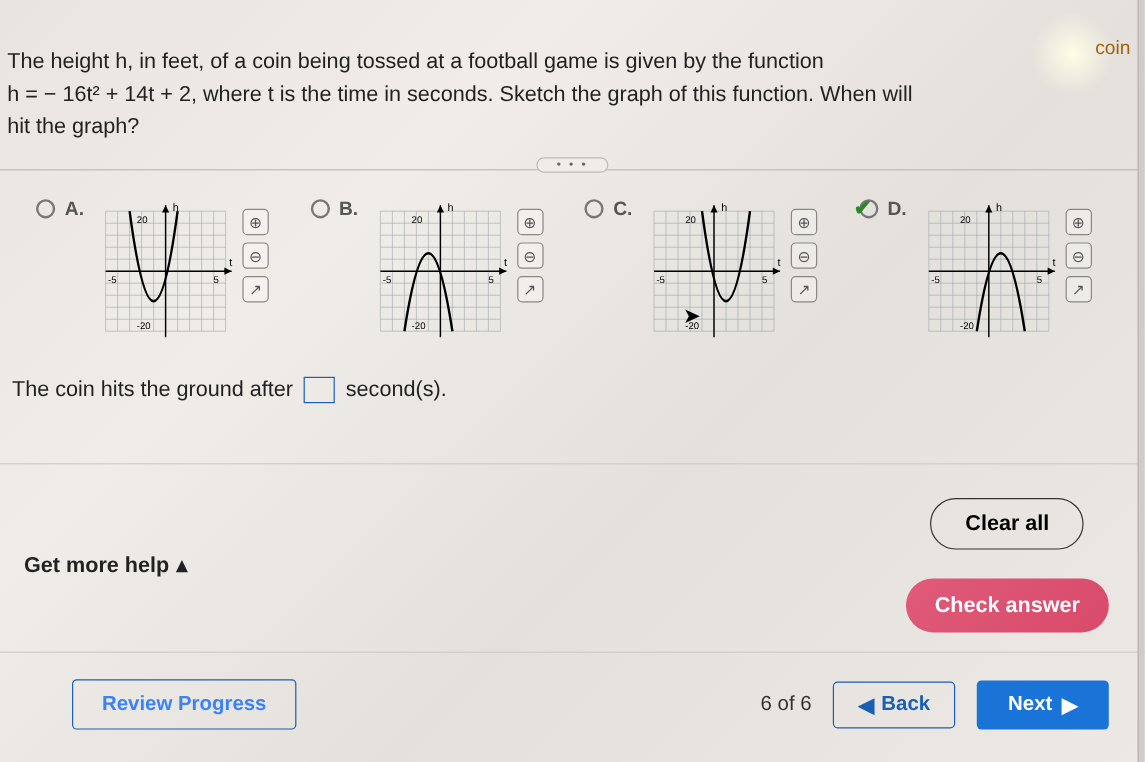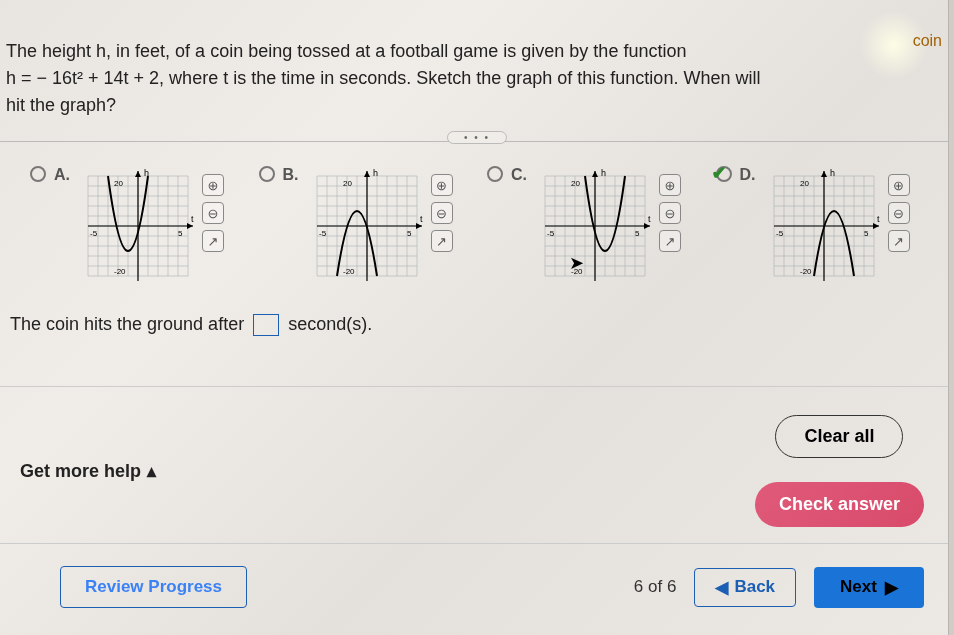--- a/index.html
+++ b/index.html
@@ -196,21 +196,21 @@
     font-size: 17px;
     font-weight: bold;
     border-radius: 4px;
     cursor: pointer;
     display: flex;
     align-items: center;
     gap: 6px;
   }
   .next-btn {
     background: #1a73d6;
-    color: #000000;
+    color: #ffffff;
     border: none;
     padding: 10px 26px;
     font-size: 17px;
     font-weight: bold;
     border-radius: 4px;
     cursor: pointer;
     display: flex;
     align-items: center;
     gap: 8px;
   }

